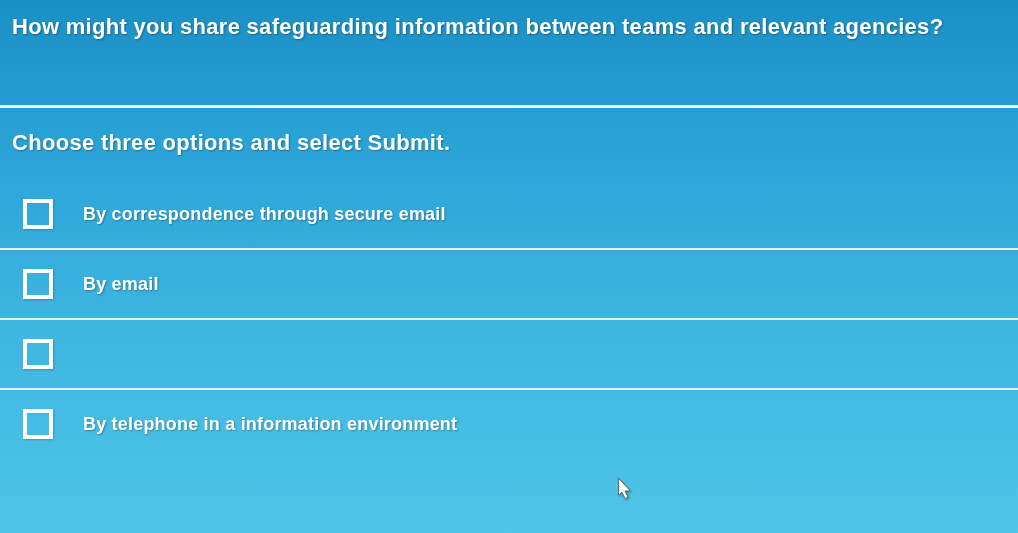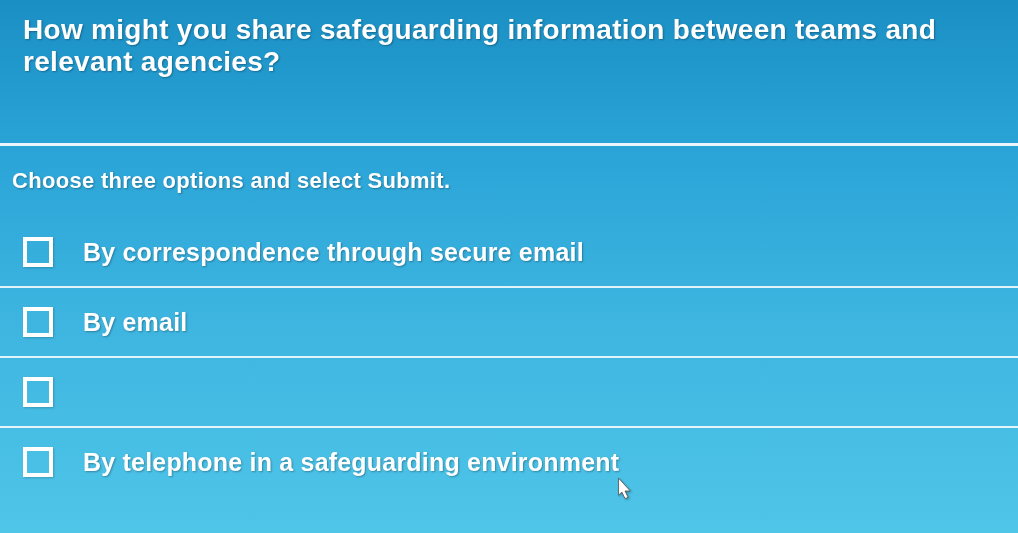--- a/index.html
+++ b/index.html
@@ -10,22 +10,22 @@
     body {
       font-family: Arial, Helvetica, sans-serif;
       background: linear-gradient(180deg, #1a8fc4 0%, #2ba5d8 30%, #3db5e0 60%, #4fc5e8 100%);
       width: 1018px;
       height: 533px;
       overflow: hidden;
       position: relative;
       color: #ffffff;
     }
     .question {
-      padding: 14px 12px 10px 23px;
-      font-size: 28px;
+      padding: 14px 12px 10px 12px;
+      font-size: 22px;
       font-weight: bold;
       text-shadow: 1px 1px 2px rgba(0,0,0,0.3);
       letter-spacing: 0.3px;
     }
     .divider-main {
       height: 3px;
       background: rgba(255,255,255,0.9);
       margin-top: 55px;
       margin-bottom: 0;
       width: 100%;
@@ -54,21 +54,21 @@
       width: 30px;
       height: 30px;
       border: 4px solid #ffffff;
       background: transparent;
       flex-shrink: 0;
       margin-right: 30px;
       margin-left: 5px;
       box-shadow: 1px 1px 2px rgba(0,0,0,0.2);
     }
     .option-label {
-      font-size: 25px;
+      font-size: 18px;
       font-weight: bold;
       text-shadow: 1px 1px 2px rgba(0,0,0,0.3);
       letter-spacing: 0.2px;
     }
     .cursor-icon {
       position: absolute;
       left: 612px;
       top: 476px;
       pointer-events: none;
     }
@@ -98,21 +98,21 @@
     <div class="checkbox"></div>
     <div class="option-label">By email</div>
   </div>
 
   <div class="option-row">
     <div class="checkbox"></div>
   </div>
 
   <div class="option-row">
     <div class="checkbox"></div>
-    <div class="option-label">By telephone in a safeguarding environment</div>
+    <div class="option-label">By telephone in a information environment</div>
   </div>
 
 </div>
 
 <div class="cursor-icon">
   <svg viewBox="0 0 24 28">
     <path d="M6 2 L6 18 L9 15 L12 21 L15 20 L12 14 L17 14 Z" fill="#ffffff" stroke="#555" stroke-width="0.8"></path>
   </svg>
 </div>
 

